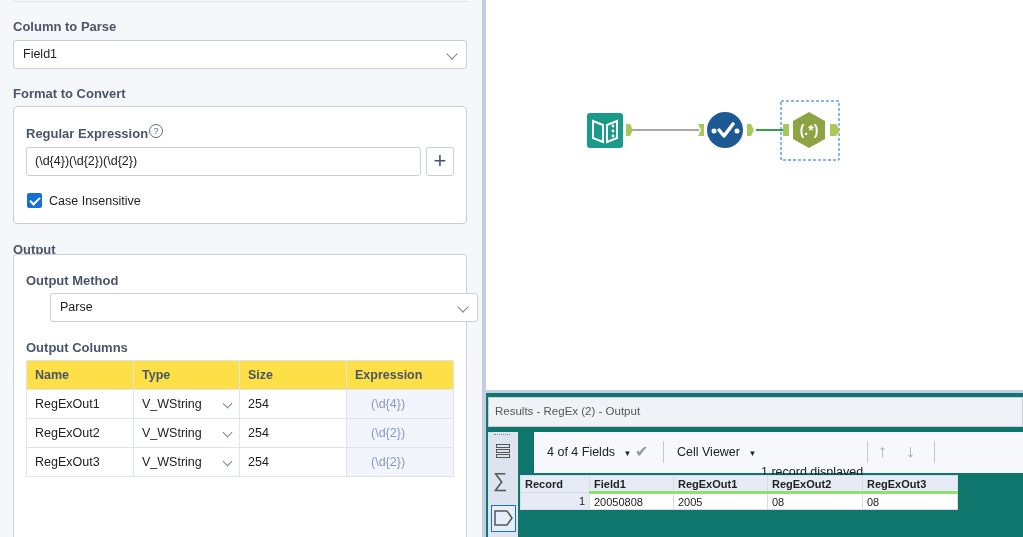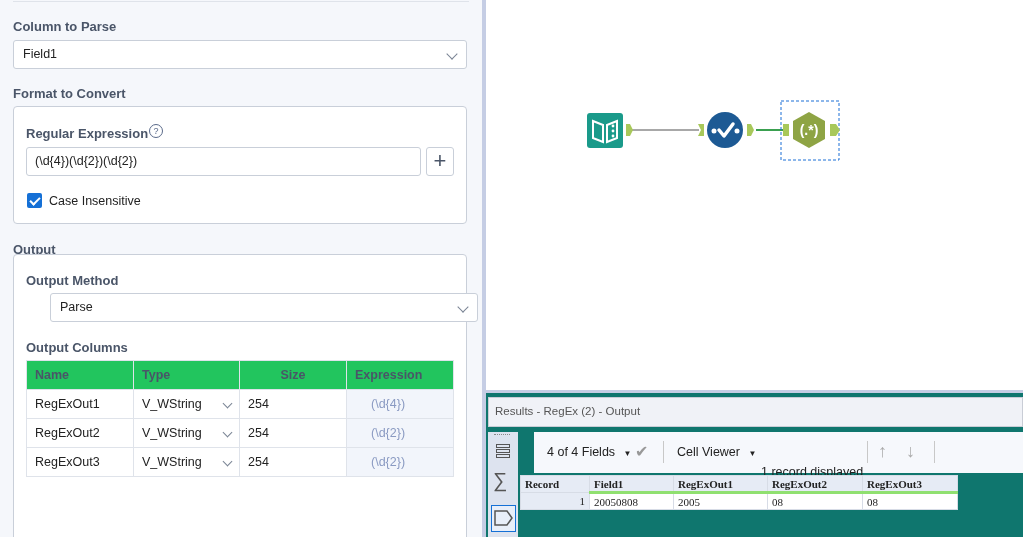--- a/index.html
+++ b/index.html
@@ -13,33 +13,33 @@
 .box{position:absolute;background:#fff;border:1px solid #c9cfd9;border-radius:4px;}
 .sublbl{position:absolute;font-size:13px;color:#4a5568;font-weight:600;}
 .input{position:absolute;background:#fff;border:1px solid #c9cfd9;border-radius:3px;height:29px;font-size:12.5px;color:#222;padding:0 8px;line-height:27px;}
 .plusbtn{position:absolute;background:#fff;border:1px solid #c9cfd9;border-radius:3px;width:28px;height:29px;color:#4a5568;font-size:22px;text-align:center;line-height:26px;}
 .help{position:absolute;width:14px;height:14px;border:1.2px solid #5a6a8a;border-radius:50%;font-size:9px;color:#5a6a8a;text-align:center;line-height:12px;}
 .cb{position:absolute;width:15px;height:15px;background:#1570d6;border-radius:2px;}
 .cb::after{content:"";position:absolute;left:5px;top:2px;width:4px;height:8px;border-right:2px solid #fff;border-bottom:2px solid #fff;transform:rotate(45deg);}
 .cblbl{position:absolute;font-size:12.5px;color:#222;}
 table.oc{position:absolute;border-collapse:collapse;font-size:12.5px;}
 table.oc td,table.oc th{border:1px solid #dfe3ea;height:29px;padding:0 8px;text-align:left;}
-table.oc th{font-weight:700;color:#4a5568;background:#22c55e;}
+table.oc th{font-weight:700;color:#4a5568;background:#fde047;}
 table.oc td{color:#222;background:#fff;}
 table.oc td.expr{color:#8a9ac2;background:#f2f5fb;padding-left:24px;}
 td.typ{position:relative;}
 td.typ .chev{right:8px;top:10px;width:7px;height:7px;}
 #canvas{position:absolute;left:486px;top:0;width:537px;height:390px;background:#fff;}
 #results{position:absolute;left:486px;top:390px;width:537px;height:147px;background:#0f766e;border-top:3px solid #c5cde4;}
 .reshead{position:absolute;left:2px;top:4px;right:0;height:30px;background:#f0f2f7;border:1px solid #c9cdd6;font-size:11.5px;color:#555;padding:7px 6px;}
 .sidebar{position:absolute;left:2px;top:39px;width:30px;height:108px;background:#dde3ef;}
 .toolbar{position:absolute;left:48px;top:39px;right:0;height:41px;background:#f6f8fc;font-size:12.5px;color:#222;}
 .tbitem{position:absolute;top:13px;}
 .sep{position:absolute;top:9px;width:1px;height:22px;background:#c8c8c8;}
-table.res{position:absolute;left:34px;top:82px;border-collapse:collapse;font-size:11px;font-family:Liberation Serif, serif;}
+table.res{position:absolute;left:34px;top:82px;border-collapse:collapse;font-size:11px;}
 table.res th{background:#e6ebf5;font-weight:700;color:#222;text-align:left;padding:0 4px;height:17px;border:1px solid #d7dce6;border-bottom:3px solid #90e070;}
 table.res th.rec{border-bottom:1px solid #d7dce6;}
 table.res td{background:#fff;padding:0 4px;height:17px;border:1px solid #d7dce6;color:#222;}
 table.res td.recnum{background:#e6ebf5;text-align:right;}
 </style>
 </head>
 <body>
 
 <div id="left">
   <div class="toprule"></div>
@@ -63,21 +63,21 @@
     <div class="select" style="left:12px;top:38px;width:428px;margin-left:24px;">
       <span>Parse</span>
       <span class="chev"></span>
     </div>
     <div class="sublbl" style="left:12px;top:85px;">Output Columns</div>
     <table class="oc" style="left:12px;top:105px;width:428px;">
       <tbody>
           <tr>
         <th style="width:107px;">Name</th>
         <th style="width:106px;">Type</th>
-        <th style="width:107px;text-align:center;">Size</th>
+        <th style="width:107px;">Size</th>
         <th>Expression</th>
       </tr>
       <tr>
         <td>RegExOut1</td>
         <td class="typ"><span>V_WString</span><span class="chev"></span></td>
         <td>254</td>
         <td class="expr">(\d{4})</td>
       </tr>
       <tr>
         <td>RegExOut2</td>

